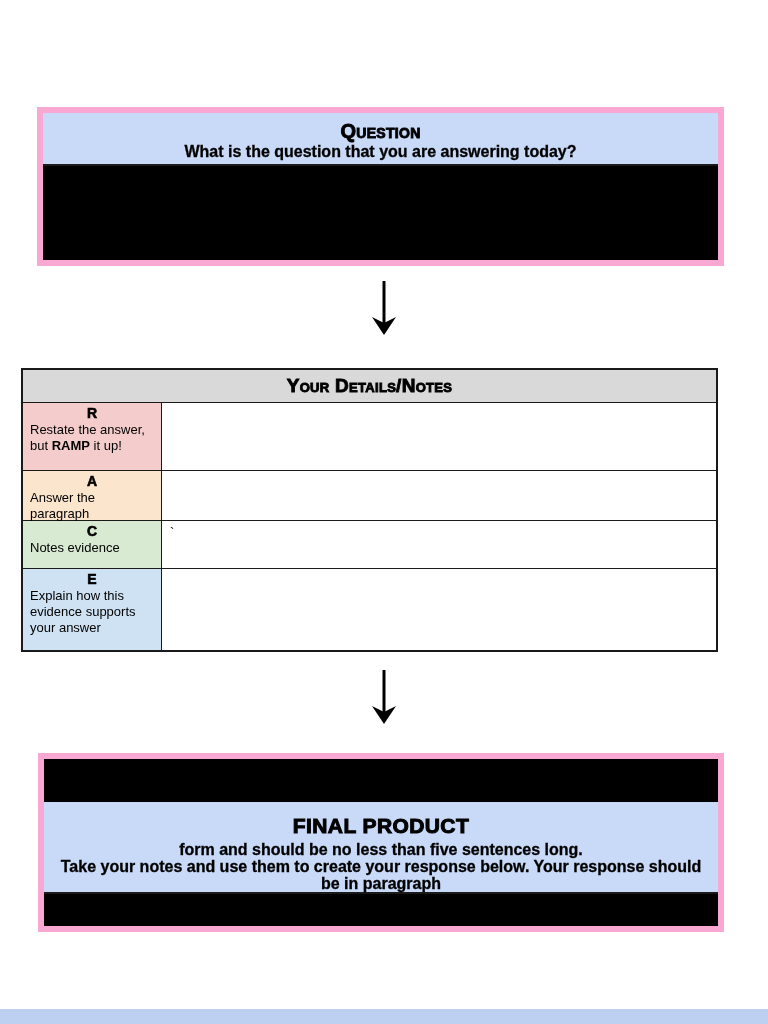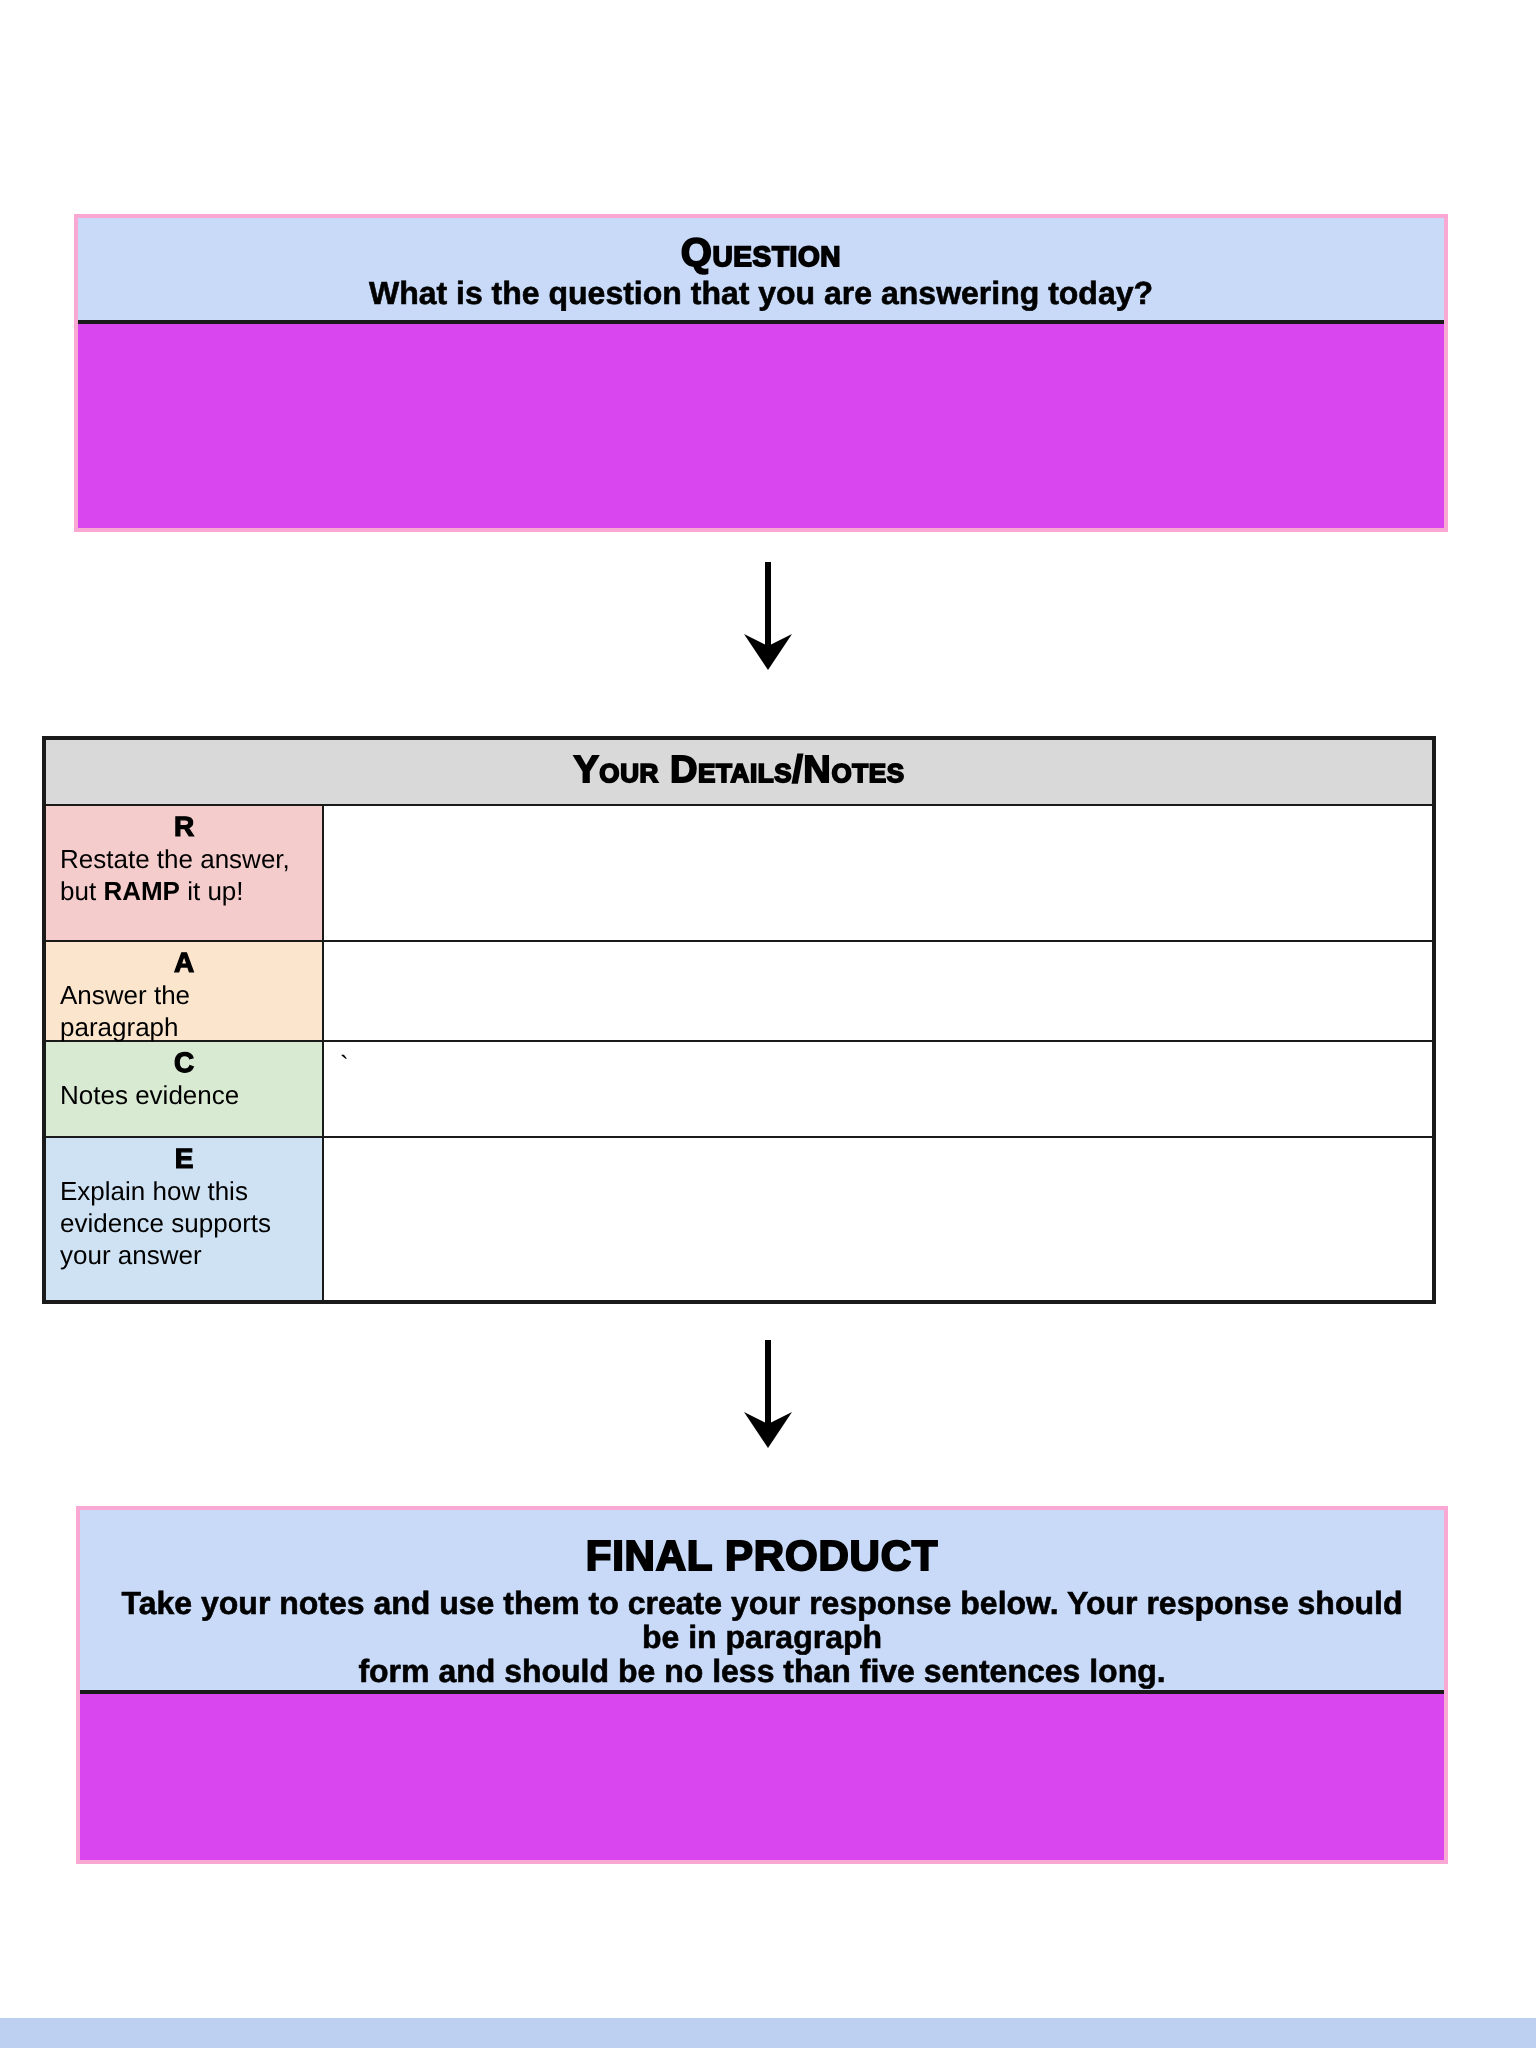--- a/index.html
+++ b/index.html
@@ -4,21 +4,21 @@
 <style>
   html, body { margin:0; padding:0; }
   body {
     width:768px; height:1024px; position:relative; background:#ffffff;
     font-family:"Liberation Sans", sans-serif; color:#000;
     overflow:hidden;
   }
   .abs { position:absolute; box-sizing:border-box; }
 
   
-  .frame { border:2px solid #f9a8d4; background:#d946ef; }
+  .frame { border:6px solid #f9a8d4; background:#000000; }
   .frame-header { border-bottom:2px solid #1a1a1a; text-align:center; box-sizing:border-box; }
 
   
   .display {
     font-weight:bold; font-variant:small-caps;
     -webkit-text-stroke:0.9px #000; letter-spacing:0.3px;
     line-height:1.2;
   }
   .display-caps {
     font-weight:bold; -webkit-text-stroke:1px #000; letter-spacing:0.4px; line-height:1.25;
@@ -107,23 +107,23 @@
 </div>
 
 <div class="abs arrow" style="left:371px; top:670px;">
   <svg width="26" height="54" viewBox="0 0 26 54">
     <line x1="13" y1="0" x2="13" y2="42" stroke="#000" stroke-width="3"></line>
     <polygon points="1,36 13,54 25,36 13,42" fill="#000"></polygon>
   </svg>
 </div>
 
 <div class="abs frame" style="left:38px; top:753px; width:686px; height:179px;">
-  <div class="frame-header f-header" style="height: 92px; background: rgb(201, 218, 248);">
+  <div class="frame-header f-header" style="height: 92px; background: rgb(201, 218, 248); margin-top: 43px;">
     <div class="display-caps f-title">FINAL PRODUCT</div>
     <div class="subtitle f-sub">
+      <div>form and should be no less than five sentences long.</div>
       <div>Take your notes and use them to create your response below. Your response should be in paragraph</div>
-      <div>form and should be no less than five sentences long.</div>
     </div>
   </div>
   <div style="height:81px; padding:4px 8px; font-size:13px;"></div>
 </div>
 
 <div class="abs page-gap" style="left: 0px; top: 1009px; width: 768px; height: 15px; background: rgb(189, 208, 241);"></div>
 
 </body></html>

